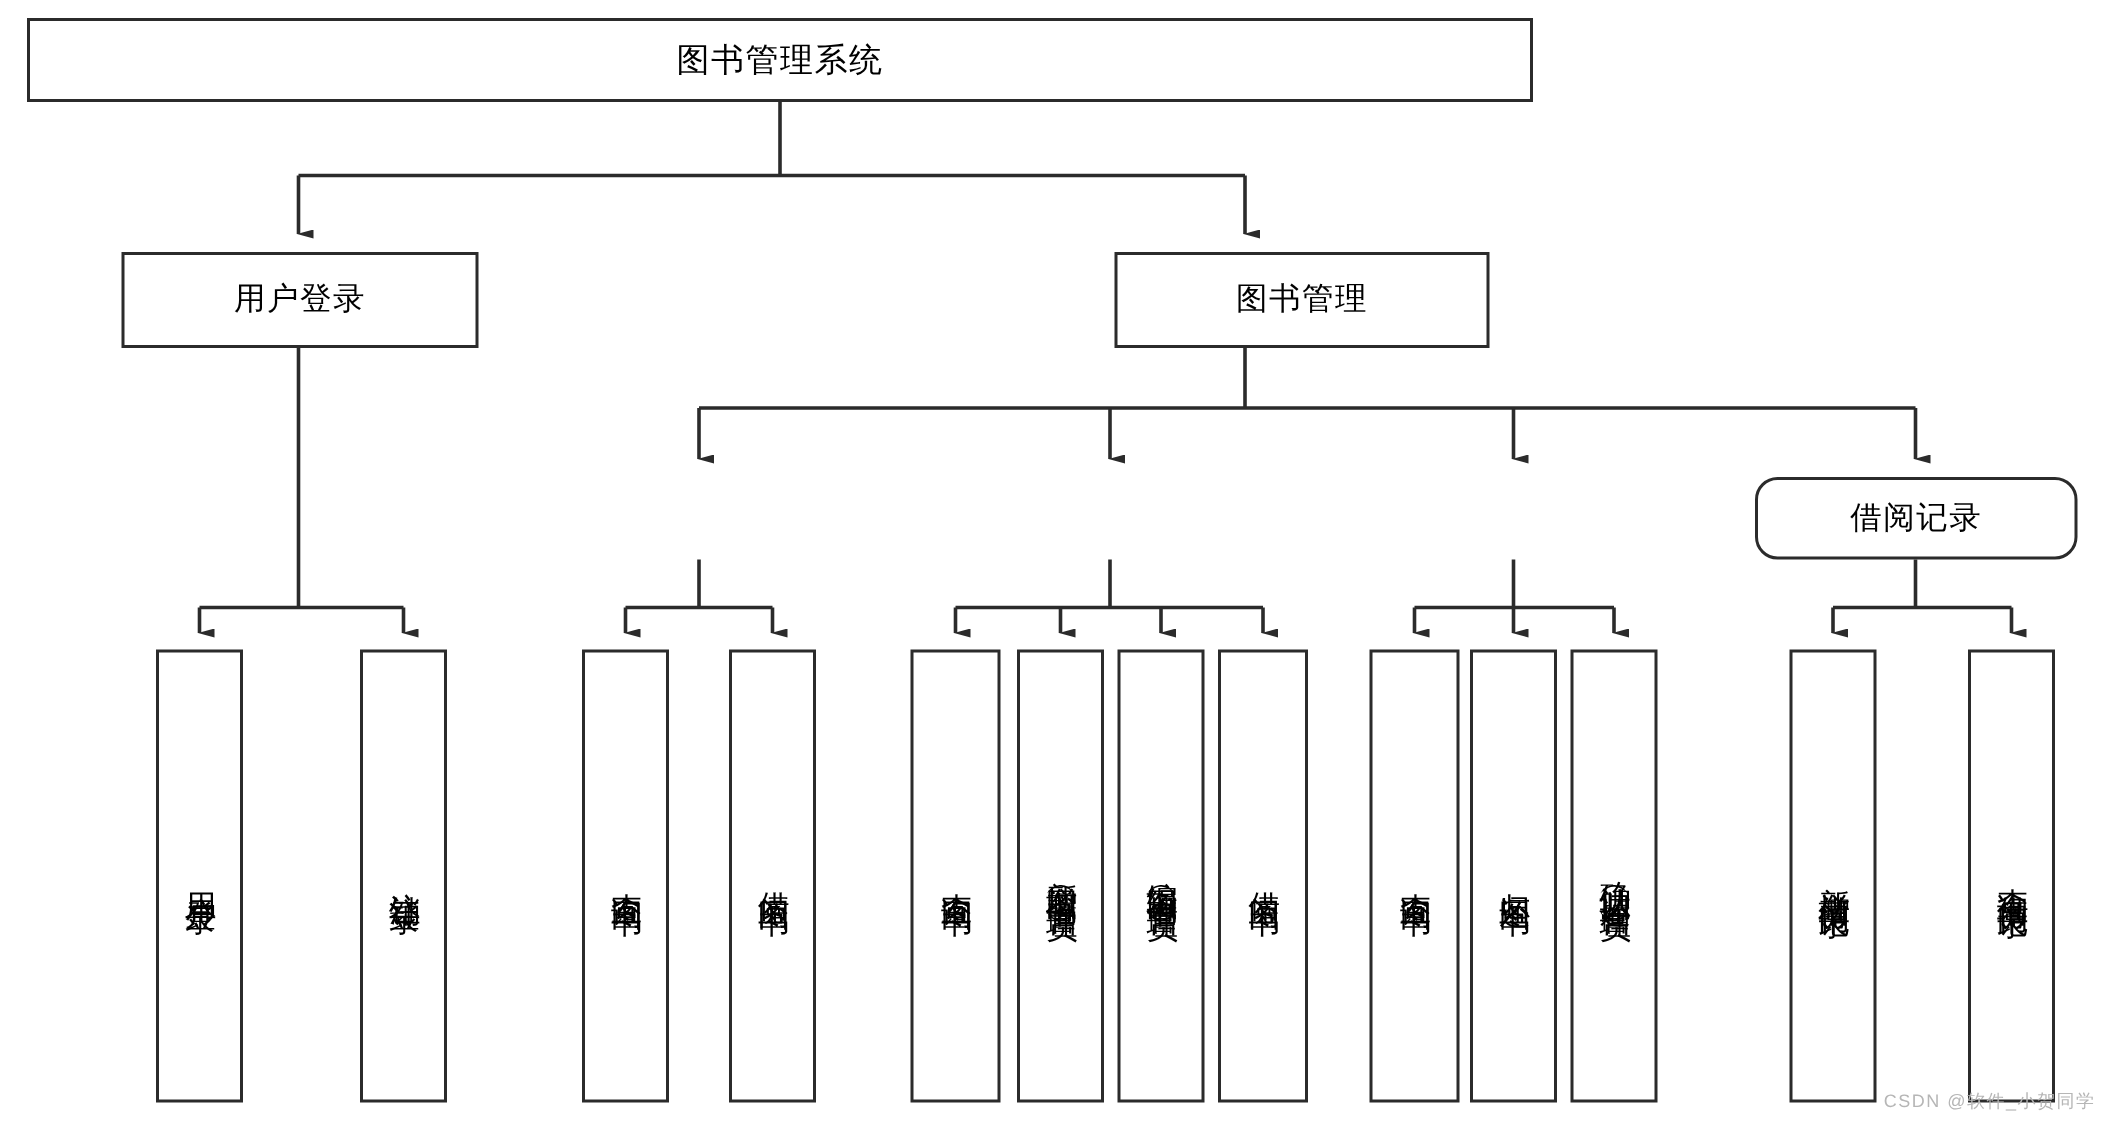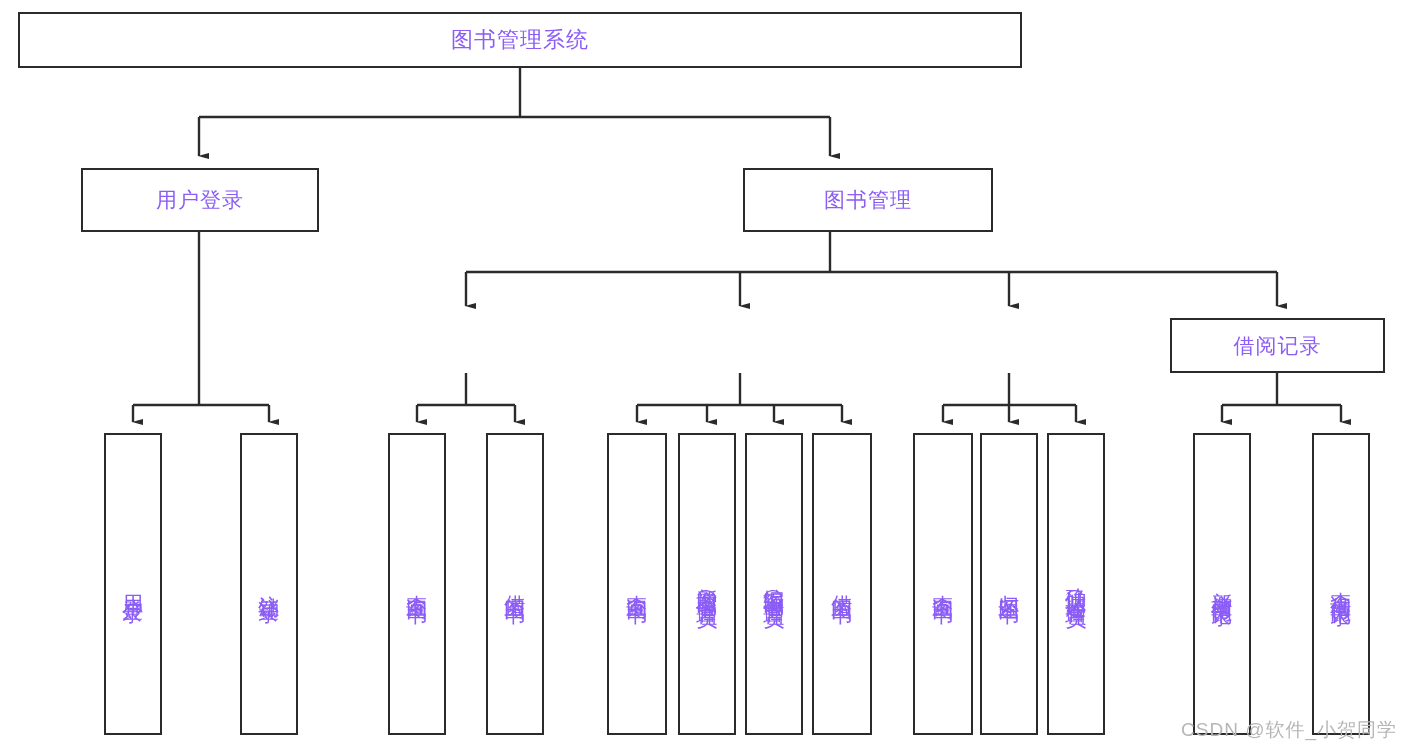--- a/index.html
+++ b/index.html
@@ -14,21 +14,21 @@
   }
   #edges{position:absolute;left:0;top:0;width:1405px;height:747px;pointer-events:none;}
   .node{
     position:absolute;
     box-sizing:border-box;
     background:#ffffff;
     border:2px solid #2b2b2b;
     display:flex;
     align-items:center;
     justify-content:center;
-    color:#8b5cf6;
+    color:#000000;
   }
   .node.h{ 
     font-size:21px;
     letter-spacing:1px;
     line-height:1.1;
   }
   .node.root{font-size:22px;}
   .node.v{ 
     writing-mode:vertical-rl;
     text-orientation:upright;
@@ -41,21 +41,21 @@
   .node.v .vtxt{
     writing-mode:vertical-rl;
     text-orientation:upright;
     display:block;
     text-align:center;
   }
   #watermark{
     position:absolute;
     right:8px;
     bottom:4px;
-    font-size:19px;
+    font-size:12px;
     color:#b6b6b6;
     letter-spacing:1px;
     white-space:nowrap;
     font-family:"Liberation Sans","DejaVu Sans",sans-serif;
   }
 </style>
 </head>
 <body>
 
 <div id="stage">
@@ -117,21 +117,21 @@
     <span>图书管理系统</span>
   </div>
 
   <div class="node h" style="left:81px;top:168px;width:238px;height:64px;">
     <span>用户登录</span>
   </div>
   <div class="node h" style="left:743px;top:168px;width:250px;height:64px;">
     <span>图书管理</span>
   </div>
 
-  <div class="node h" style="left:1170px;top:318px;width:215px;height:55px;">
+  <div class="node h" style="left:1170px;top:318px;width:215px;height:55px;border-radius:15px;">
     <span>借阅记录</span>
   </div>
 
   <div class="node v" style="left:104px;top:433px;width:58px;height:302px;">
     <span class="vtxt">用户登录</span>
   </div>
   <div class="node v" style="left:240px;top:433px;width:58px;height:302px;">
     <span class="vtxt">注销登录</span>
   </div>
 

